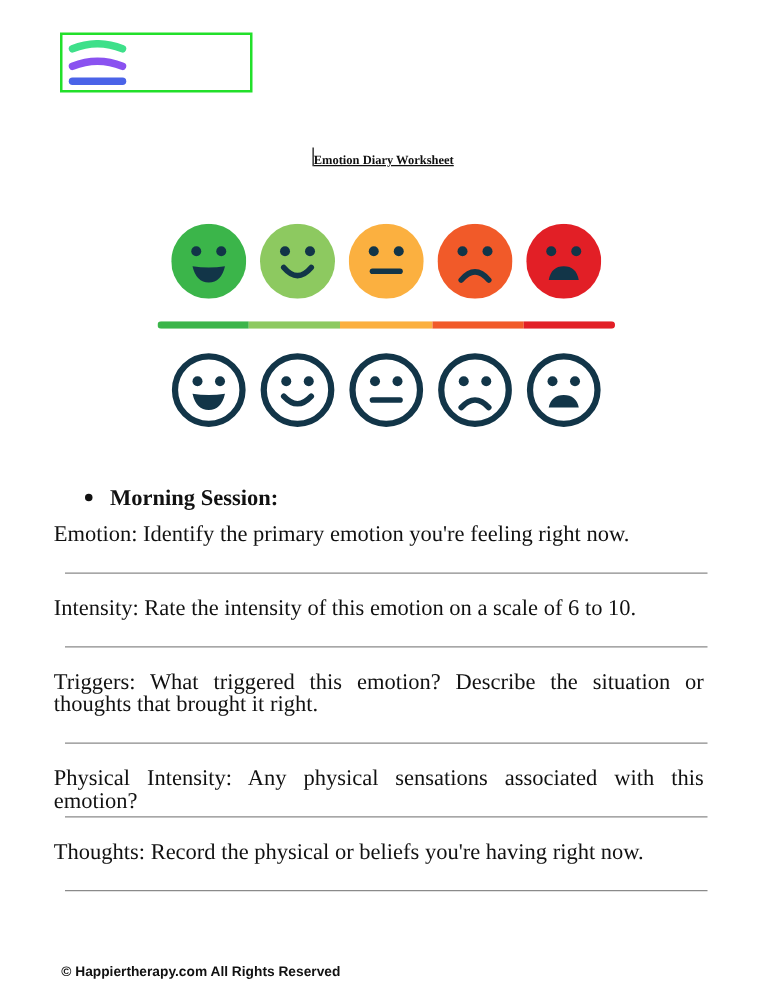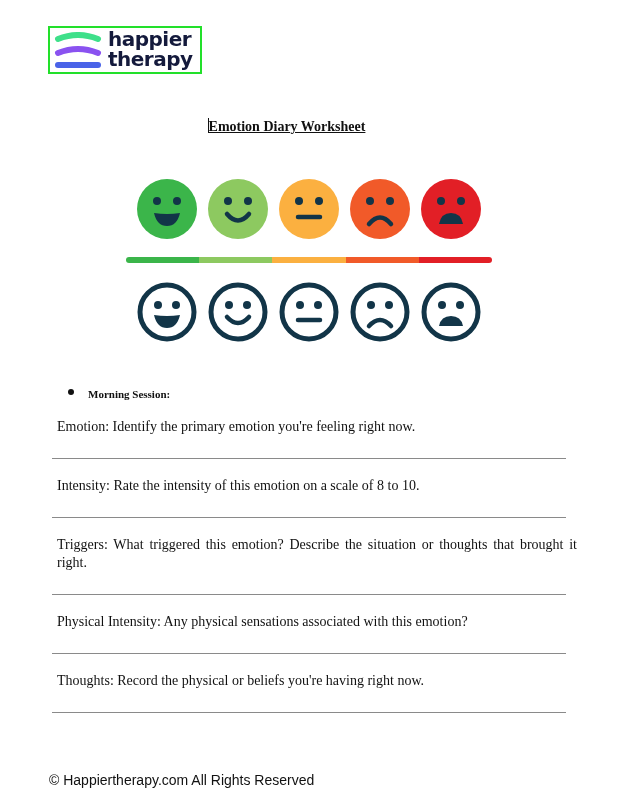--- a/index.html
+++ b/index.html
@@ -1,43 +1,39 @@
 <!DOCTYPE html>
 <html><head>
 <meta charset="utf-8">
 <style>
   html, body { margin: 0; padding: 0; background: #ffffff; }
   body { width: 621px; height: 802px; position: relative; overflow: hidden; font-family: "Liberation Serif", serif; color: #111; }
   .logo-box { position: absolute; left: 48px; top: 26px; width: 154px; height: 48px; border: 2px solid #22e02a; box-sizing: border-box; background: #fff; }
   .logo-bars { position: absolute; left: 4px; top: 4px; width: 48px; height: 38px; }
   .logo-text { position: absolute; left: 58px; top: 1px; font-family: "DejaVu Sans", sans-serif; font-weight: bold; font-size: 20px; line-height: 20px; color: #141a3c; letter-spacing: -0.5px; }
-  .title { position: absolute; left: 0; width: 573px; top: 118px; text-align: center; font-size: 14px; font-weight: bold; text-decoration: underline; }
+  .title { position: absolute; left: 0; width: 573px; top: 118px; text-align: center; font-size: 10px; font-weight: bold; text-decoration: underline; padding-left: 20px; }
   .title .cursor { display: inline-block; width: 1px; height: 15px; background: #111; vertical-align: -2px; margin-right: 0; }
   .face { position: absolute; width: 60px; height: 60px; }
   .scale-bar { position: absolute; left: 126px; top: 257px; width: 366px; height: 6px; border-radius: 3px; overflow: hidden; display: flex; }
   .scale-bar div { flex: 1; height: 100%; }
-  .bullet-row { position: absolute; left: 68px; top: 388px; font-size: 11px; font-weight: bold; }
+  .bullet-row { position: absolute; left: 68px; top: 388px; font-size: 18px; font-weight: bold; }
   .bullet-row .dot { display: inline-block; width: 6px; height: 6px; background: #111; border-radius: 50%; margin-right: 14px; vertical-align: 3px; }
-  .q { position: absolute; left: 57px; width: 520px; font-size: 14px; line-height: 18px; text-align: justify; }
+  .q { position: absolute; left: 43px; width: 520px; font-size: 18px; line-height: 18px; text-align: justify; }
   .line { position: absolute; left: 52px; width: 514px; height: 1px; background: #8a8a8a; }
-  .footer { position: absolute; left: 49px; top: 772px; font-family: "Liberation Sans", sans-serif; font-weight: normal; font-size: 14px; color: #111; }
+  .footer { position: absolute; left: 49px; top: 772px; font-family: "Liberation Sans", sans-serif; font-weight: bold; font-size: 11px; color: #111; }
 </style>
 </head>
 <body>
 
 <div class="logo-box">
   <svg class="logo-bars" viewBox="0 0 48 38">
     <path d="M4 7 Q24 -1 44 7" stroke="#3ee08a" stroke-width="6" fill="none" stroke-linecap="round"></path>
     <path d="M4 21 Q24 13 44 21" stroke="#8a52f0" stroke-width="6" fill="none" stroke-linecap="round"></path>
     <path d="M4 33 L44 33" stroke="#4a63e8" stroke-width="6" fill="none" stroke-linecap="round"></path>
   </svg>
-  <div class="logo-text">
-    <div>happier</div>
-    <div>therapy</div>
-  </div>
 </div>
 
 <div class="title"><span class="cursor"></span><span>Emotion Diary Worksheet</span></div>
 
 <div>
   <svg class="face" style="left:137px;top:179px" viewBox="0 0 60 60">
     <circle cx="30" cy="30" r="30" fill="#3bb54a"></circle>
     <circle cx="20" cy="22" r="4" fill="#123548"></circle>
       <circle cx="40" cy="22" r="4" fill="#123548"></circle>
     <path d="M17 34 Q30 36 43 34 Q40 47 30 47 Q20 47 17 34 Z" fill="#123548"></path>
@@ -107,21 +103,21 @@
       <circle cx="39" cy="23" r="4" fill="#123548"></circle>
     <path d="M18 44 Q20 34 30 34 Q40 34 42 44 Z" fill="#123548"></path>
   </svg>
 </div>
 
 <div class="bullet-row"><span class="dot"></span><span>Morning Session:</span></div>
 
 <div class="q" style="top:418px">Emotion: Identify the primary emotion you're feeling right now.</div>
 <div class="line" style="top:458px"></div>
 
-<div class="q" style="top:477px">Intensity: Rate the intensity of this emotion on a scale of 8 to 10.</div>
+<div class="q" style="top:477px">Intensity: Rate the intensity of this emotion on a scale of 6 to 10.</div>
 <div class="line" style="top:517px"></div>
 
 <div class="q" style="top:536px">Triggers: What triggered this emotion? Describe the situation or thoughts that brought it right.</div>
 <div class="line" style="top:594px"></div>
 
 <div class="q" style="top:613px">Physical Intensity: Any physical sensations associated with this emotion?</div>
 <div class="line" style="top:653px"></div>
 
 <div class="q" style="top:672px">Thoughts: Record the physical or beliefs you're having right now.</div>
 <div class="line" style="top:712px"></div>

